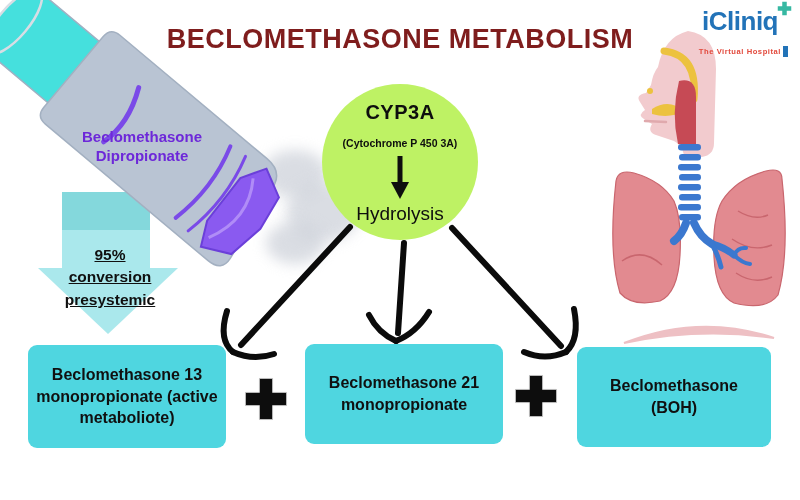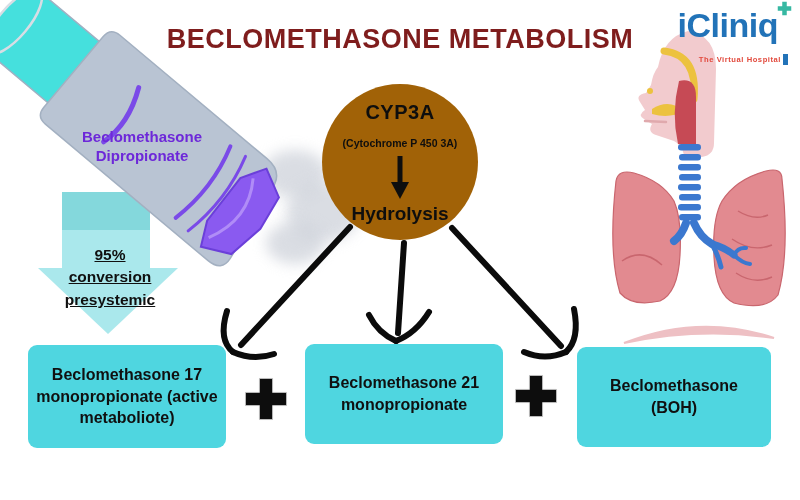--- a/index.html
+++ b/index.html
@@ -21,21 +21,21 @@
     font-size: 27px; font-weight: 800;
     letter-spacing: 0.5px;
     color: #7f1d1d;
     z-index: 6;
   }
 
   
   .logo { right: 12px; top: 8px; z-index: 6; text-align: right; width: 120px; }
   .logo-row { position: relative; display: inline-block; padding-right: 10px; }
   .logo-brand {
-    font-size: 34px; font-weight: 800; color: #2273b8;
+    font-size: 26px; font-weight: 800; color: #2273b8;
     letter-spacing: -0.5px; line-height: 1;
   }
   .logo-plus { position: absolute; top: -7px; right: -4px; width: 15px; height: 15px; }
   .logo-tagline {
     font-size: 7.6px; font-weight: 700; color: #e2493c;
     letter-spacing: 0.55px; margin-top: 12px;
     display: flex; align-items: center; justify-content: flex-end; gap: 2px;
   }
   .logo-tagline .qbar { display:inline-block; width: 5px; height: 11px; background: #2273b8; }
 
@@ -55,28 +55,28 @@
     text-align: center; font-size: 15px; font-weight: 800; color: #6d28d9;
     line-height: 1.25;
   }
 
   
   .mist { border-radius: 50%; background: #ced2da; filter: blur(7px); opacity: .75; z-index: 2; }
 
   
   .enzyme-circle {
     left: 322px; top: 84px; width: 156px; height: 156px;
-    border-radius: 50%; background: #a16207;
+    border-radius: 50%; background: #bef264;
     display: flex; flex-direction: column; align-items: center;
     padding-top: 17px; z-index: 4; text-align: center; color: #0e0e0e;
   }
   .enzyme-name { font-size: 20px; font-weight: 800; letter-spacing: .5px; }
   .enzyme-full { font-size: 10.5px; font-weight: 700; margin-top: 13px; }
   .enzyme-arrow { margin-top: 5px; }
-  .enzyme-process { font-size: 19px; font-weight: 700; margin-top: 3px; }
+  .enzyme-process { font-size: 19px; font-weight: 400; margin-top: 3px; }
 
   
   .flow-arrows { left: 0; top: 0; z-index: 4; pointer-events: none; }
 
   
   .product-box {
     background: #4fd6e0; border-radius: 9px;
     display: flex; align-items: center; justify-content: center;
     text-align: center; font-size: 16px; font-weight: 800; color: #101010;
     line-height: 1.35; padding: 6px 8px; z-index: 5;
@@ -169,21 +169,21 @@
       <path d="M396 341 Q416 333 429 312"></path>
     </g>
     <g stroke="#0b0b0b" stroke-width="6" fill="none" stroke-linecap="round">
       <path d="M452 228 L561 346"></path>
       <path d="M574 309 Q580 339 566 352"></path>
       <path d="M566 352 Q545 361 524 352"></path>
     </g>
   </svg>
 
   <div class="abs product-box box-1">
-    <span>Beclomethasone 17 monopropionate (active metaboliote)</span>
+    <span>Beclomethasone 13 monopropionate (active metaboliote)</span>
   </div>
   <div class="abs product-box box-2">
     <span>Beclomethasone 21 monopropionate</span>
   </div>
   <div class="abs product-box box-3">
     <span>Beclomethasone (BOH)</span>
   </div>
 
   <svg class="abs plus-op plus-1" width="46" height="46" viewBox="0 0 56 56">
     <path d="M20 3 h16 v17 h17 v16 h-17 v17 h-16 v-17 h-17 v-16 h17 z" fill="#0d0d0d" stroke="#c9c9c9" stroke-width="1"></path>

